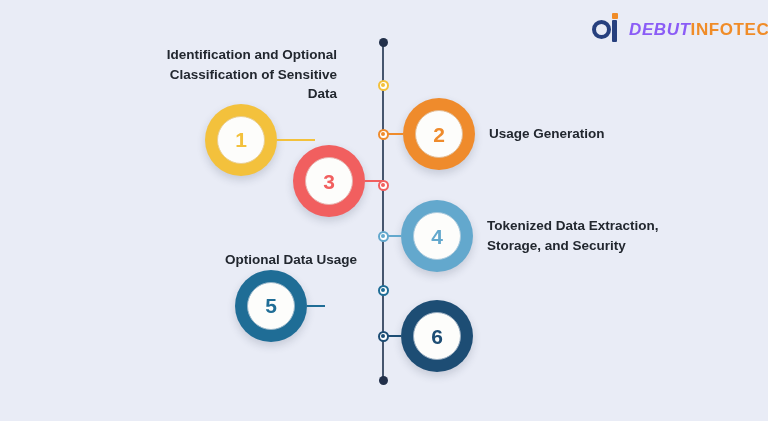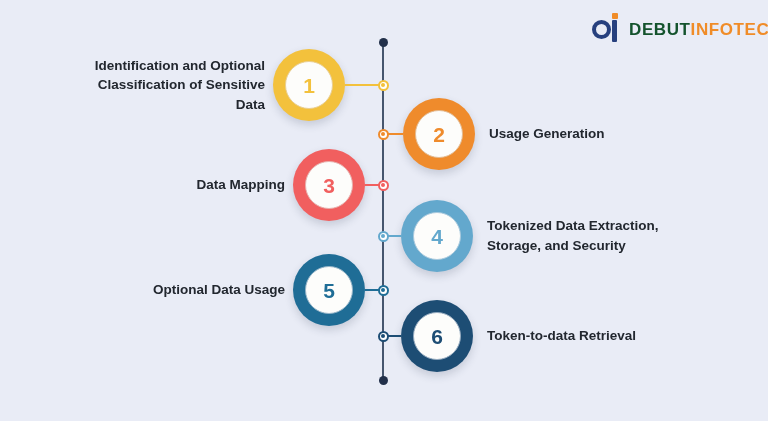--- a/index.html
+++ b/index.html
@@ -62,21 +62,21 @@
     height: 6px;
     background: #f08c28;
     border-radius: 1px;
   }
   #logo-text {
     font-size: 17px;
     font-weight: bold;
     letter-spacing: 0.6px;
     line-height: 1;
   }
-  #logo-debut { color: #14532d; }
+  #logo-debut { color: #8b5cf6; font-style: italic; }
   #logo-infotech { color: #f08c28; }
 
   
   #axis-line {
     position: absolute;
     left: 382px;
     top: 42px;
     width: 2px;
     height: 339px;
     background: #46566e;
@@ -92,21 +92,21 @@
   #axis-cap-top { top: 38px; }
   #axis-cap-bottom { top: 376px; }
 
   
   .step {
     position: absolute;
     display: flex;
     align-items: center;
     height: 80px;
   }
-  .step.left  { flex-direction: row; }
+  .step.left  { flex-direction: column; }
   .step.right { flex-direction: row; }
 
   .step-label {
     font-size: 13.5px;
     font-weight: bold;
     color: #22272f;
     line-height: 1.45;
     white-space: pre-line;
   }
   .step.left .step-label  { text-align: right;  margin-right: 8px; }
@@ -201,21 +201,20 @@
       <div class="step right" data-name="timeline-step-2" style="top: 94px; left: 403px;">
         <div class="bubble" data-name="step-bubble-2" style="background: rgb(239, 139, 44);">
           <div class="bubble-inner" data-name="step-bubble-inner-2" style="border: 1.5px solid rgb(227, 187, 146);">
             <span class="bubble-num" data-name="step-number-2" style="color: rgb(239, 139, 44);">2</span>
           </div>
           <span class="connector" data-name="step-connector-2" style="width: 20px; background: rgb(239, 139, 44);"></span>
         </div>
         <div class="step-label" data-name="step-label-2" style="width: 210px;">Usage Generation</div>
       </div>
       <div class="step left" data-name="timeline-step-3" style="top: 145px; right: 403px;">
-        <div class="step-label" data-name="step-label-3" style="width: 170px;">Data Mapping</div>
         <div class="bubble" data-name="step-bubble-3" style="background: rgb(241, 95, 95);">
           <div class="bubble-inner" data-name="step-bubble-inner-3" style="border: 1.5px solid rgb(231, 176, 173);">
             <span class="bubble-num" data-name="step-number-3" style="color: rgb(241, 95, 95);">3</span>
           </div>
           <span class="connector" data-name="step-connector-3" style="width: 18px; background: rgb(241, 95, 95);"></span>
         </div>
       </div>
       <div class="step right" data-name="timeline-step-4" style="top: 196px; left: 401px;">
         <div class="bubble" data-name="step-bubble-4" style="background: rgb(99, 168, 205);">
           <div class="bubble-inner" data-name="step-bubble-inner-4" style="border: 1.5px solid rgb(168, 201, 221);">
@@ -235,21 +234,20 @@
           <span class="connector" data-name="step-connector-5" style="width: 18px; background: rgb(31, 109, 150);"></span>
         </div>
       </div>
       <div class="step right" data-name="timeline-step-6" style="top: 296px; left: 401px;">
         <div class="bubble" data-name="step-bubble-6" style="background: rgb(29, 77, 116);">
           <div class="bubble-inner" data-name="step-bubble-inner-6" style="border: 1.5px solid rgb(147, 169, 190);">
             <span class="bubble-num" data-name="step-number-6" style="color: rgb(29, 77, 116);">6</span>
           </div>
           <span class="connector" data-name="step-connector-6" style="width: 18px; background: rgb(29, 77, 116);"></span>
         </div>
-        <div class="step-label" data-name="step-label-6" style="width: 210px;">Token-to-data Retrieval</div>
       </div>
     </div>
 
 <div class="axis-dot" data-name="axis-marker-1" style="top: 79.5px; border: 2px solid rgb(243, 193, 60);"></div>
     <div class="axis-dot" data-name="axis-marker-2" style="top: 128.5px; border: 2px solid rgb(239, 139, 44);"></div>
     <div class="axis-dot" data-name="axis-marker-3" style="top: 179.5px; border: 2px solid rgb(241, 95, 95);"></div>
     <div class="axis-dot" data-name="axis-marker-4" style="top: 230.5px; border: 2px solid rgb(99, 168, 205);"></div>
     <div class="axis-dot" data-name="axis-marker-5" style="top: 284.5px; border: 2px solid rgb(31, 109, 150);"></div>
     <div class="axis-dot" data-name="axis-marker-6" style="top: 330.5px; border: 2px solid rgb(29, 77, 116);"></div>
   </div>

